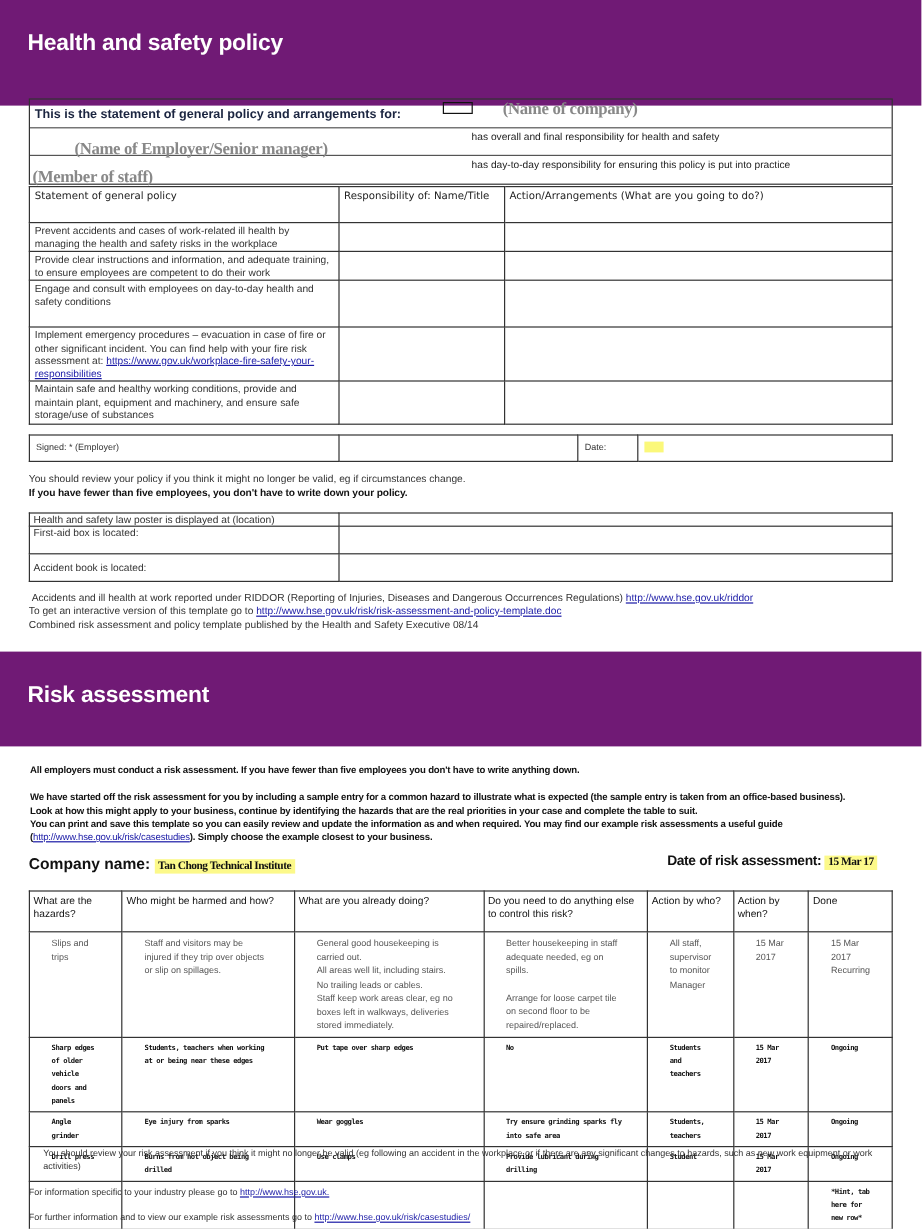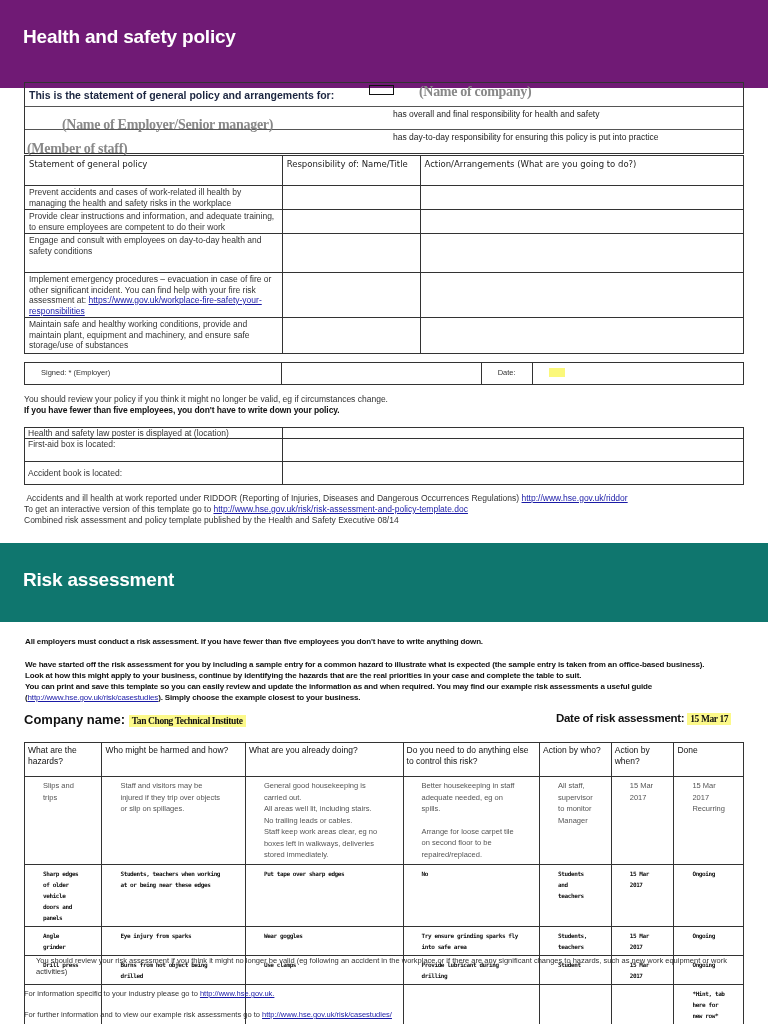--- a/index.html
+++ b/index.html
@@ -2,21 +2,21 @@
 <html><head>
 <meta charset="utf-8">
 <style>
   * { box-sizing: border-box; margin: 0; padding: 0; }
   html, body { width: 768px; height: 1024px; background: #ffffff; overflow: hidden; }
   body { font-family: "Liberation Sans", sans-serif; color: #222; position: relative; }
   a { color: #1a1aa6; text-decoration: underline; }
 
   .banner { position: absolute; left: 0; width: 768px; color: #fff; }
   .banner-blue { top: 0; height: 88px; background: #701a75; }
-  .banner-green { top: 543px; height: 79px; background: #0f766e; }
+  .banner-green { top: 543px; height: 79px; background: #701a75; }
   .banner h1 { position: absolute; left: 23px; font-size: 19px; font-weight: bold; letter-spacing: -0.2px; }
   .banner-blue h1 { top: 26px; }
   .banner-green h1 { top: 569px; top: 26px; }
 
   
   .policy-box { position: absolute; left: 24px; top: 82px; width: 720px; border: 1.5px solid #333; }
   .policy-row { position: relative; border-bottom: 1px solid #555; }
   .policy-row:last-child { border-bottom: none; }
   .pr1 { height: 24px; }
   .pr2 { height: 23px; }
@@ -30,21 +30,21 @@
   .resp-text { position: absolute; left: 343px; top: 2px; font-size: 8.5px; font-weight: normal; color: #222; margin-left: 25px; }
 
   table.grid { border-collapse: collapse; position: absolute; }
   table.grid td, table.grid th { border: 1px solid #333; vertical-align: top; text-align: left; font-weight: normal; }
 
   .policy-table { left: 24px; top: 155px; width: 720px; font-size: 8.5px; }
   .policy-table th { font-family: "DejaVu Sans", sans-serif; font-size: 8.5px; padding: 3px 4px; height: 30px; color: #222; }
   .policy-table td { padding: 1px 4px; color: #333; line-height: 10.5px; }
 
   .sign-table { left: 24px; top: 362px; width: 720px; height: 21px; font-size: 7.5px; }
-  .sign-table td { padding: 5px 16px; color: #333; }
+  .sign-table td { padding: 5px 5px; color: #333; }
   .yellow-mini { display: inline-block; width: 16px; height: 9px; background: #fbf87a; }
 
   .note1 { position: absolute; left: 24px; top: 394px; font-size: 8.5px; color: #333; }
   .note2 { position: absolute; left: 24px; top: 405px; font-size: 8.5px; font-weight: bold; color: #111; font-family: "Liberation Sans", sans-serif; letter-spacing: -0.1px;}
 
   .loc-table { left: 24px; top: 427px; width: 720px; font-size: 8.5px; }
   .loc-table td { padding: 0 3px; color: #333; line-height: 10px; }
 
   .foot-lines { position: absolute; left: 24px; top: 493px; font-size: 8.5px; color: #333; line-height: 11px; }
 

